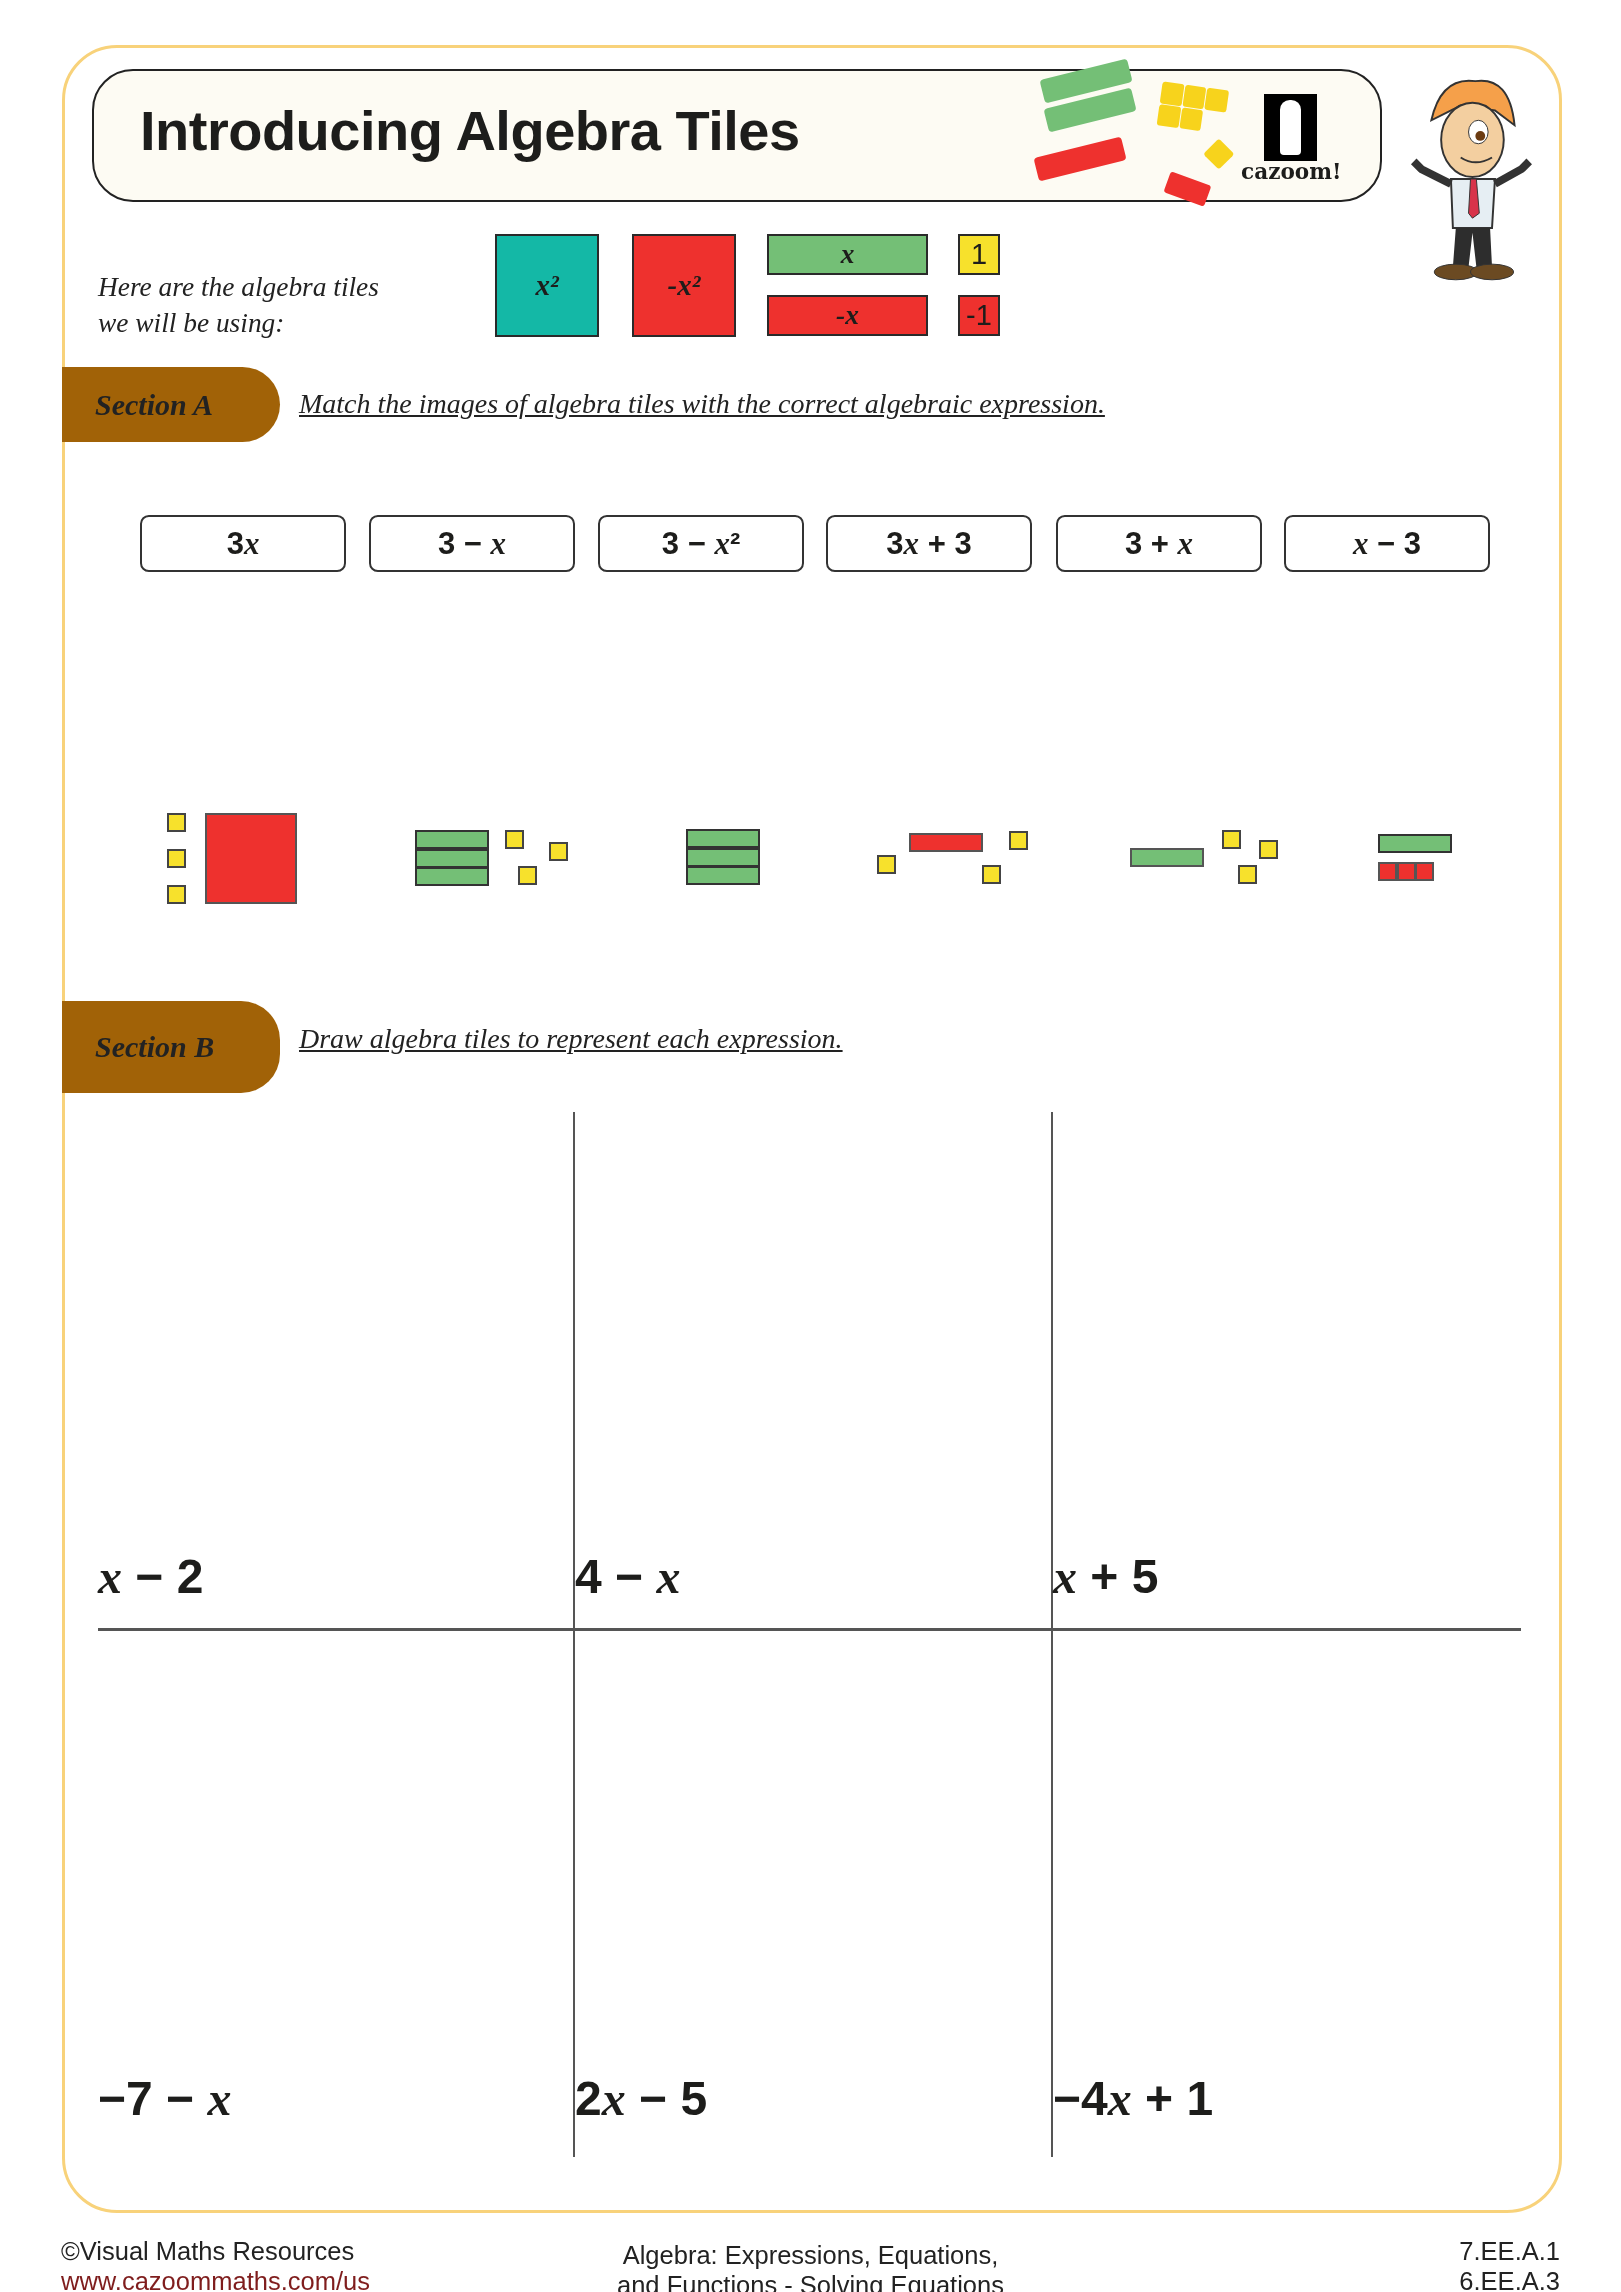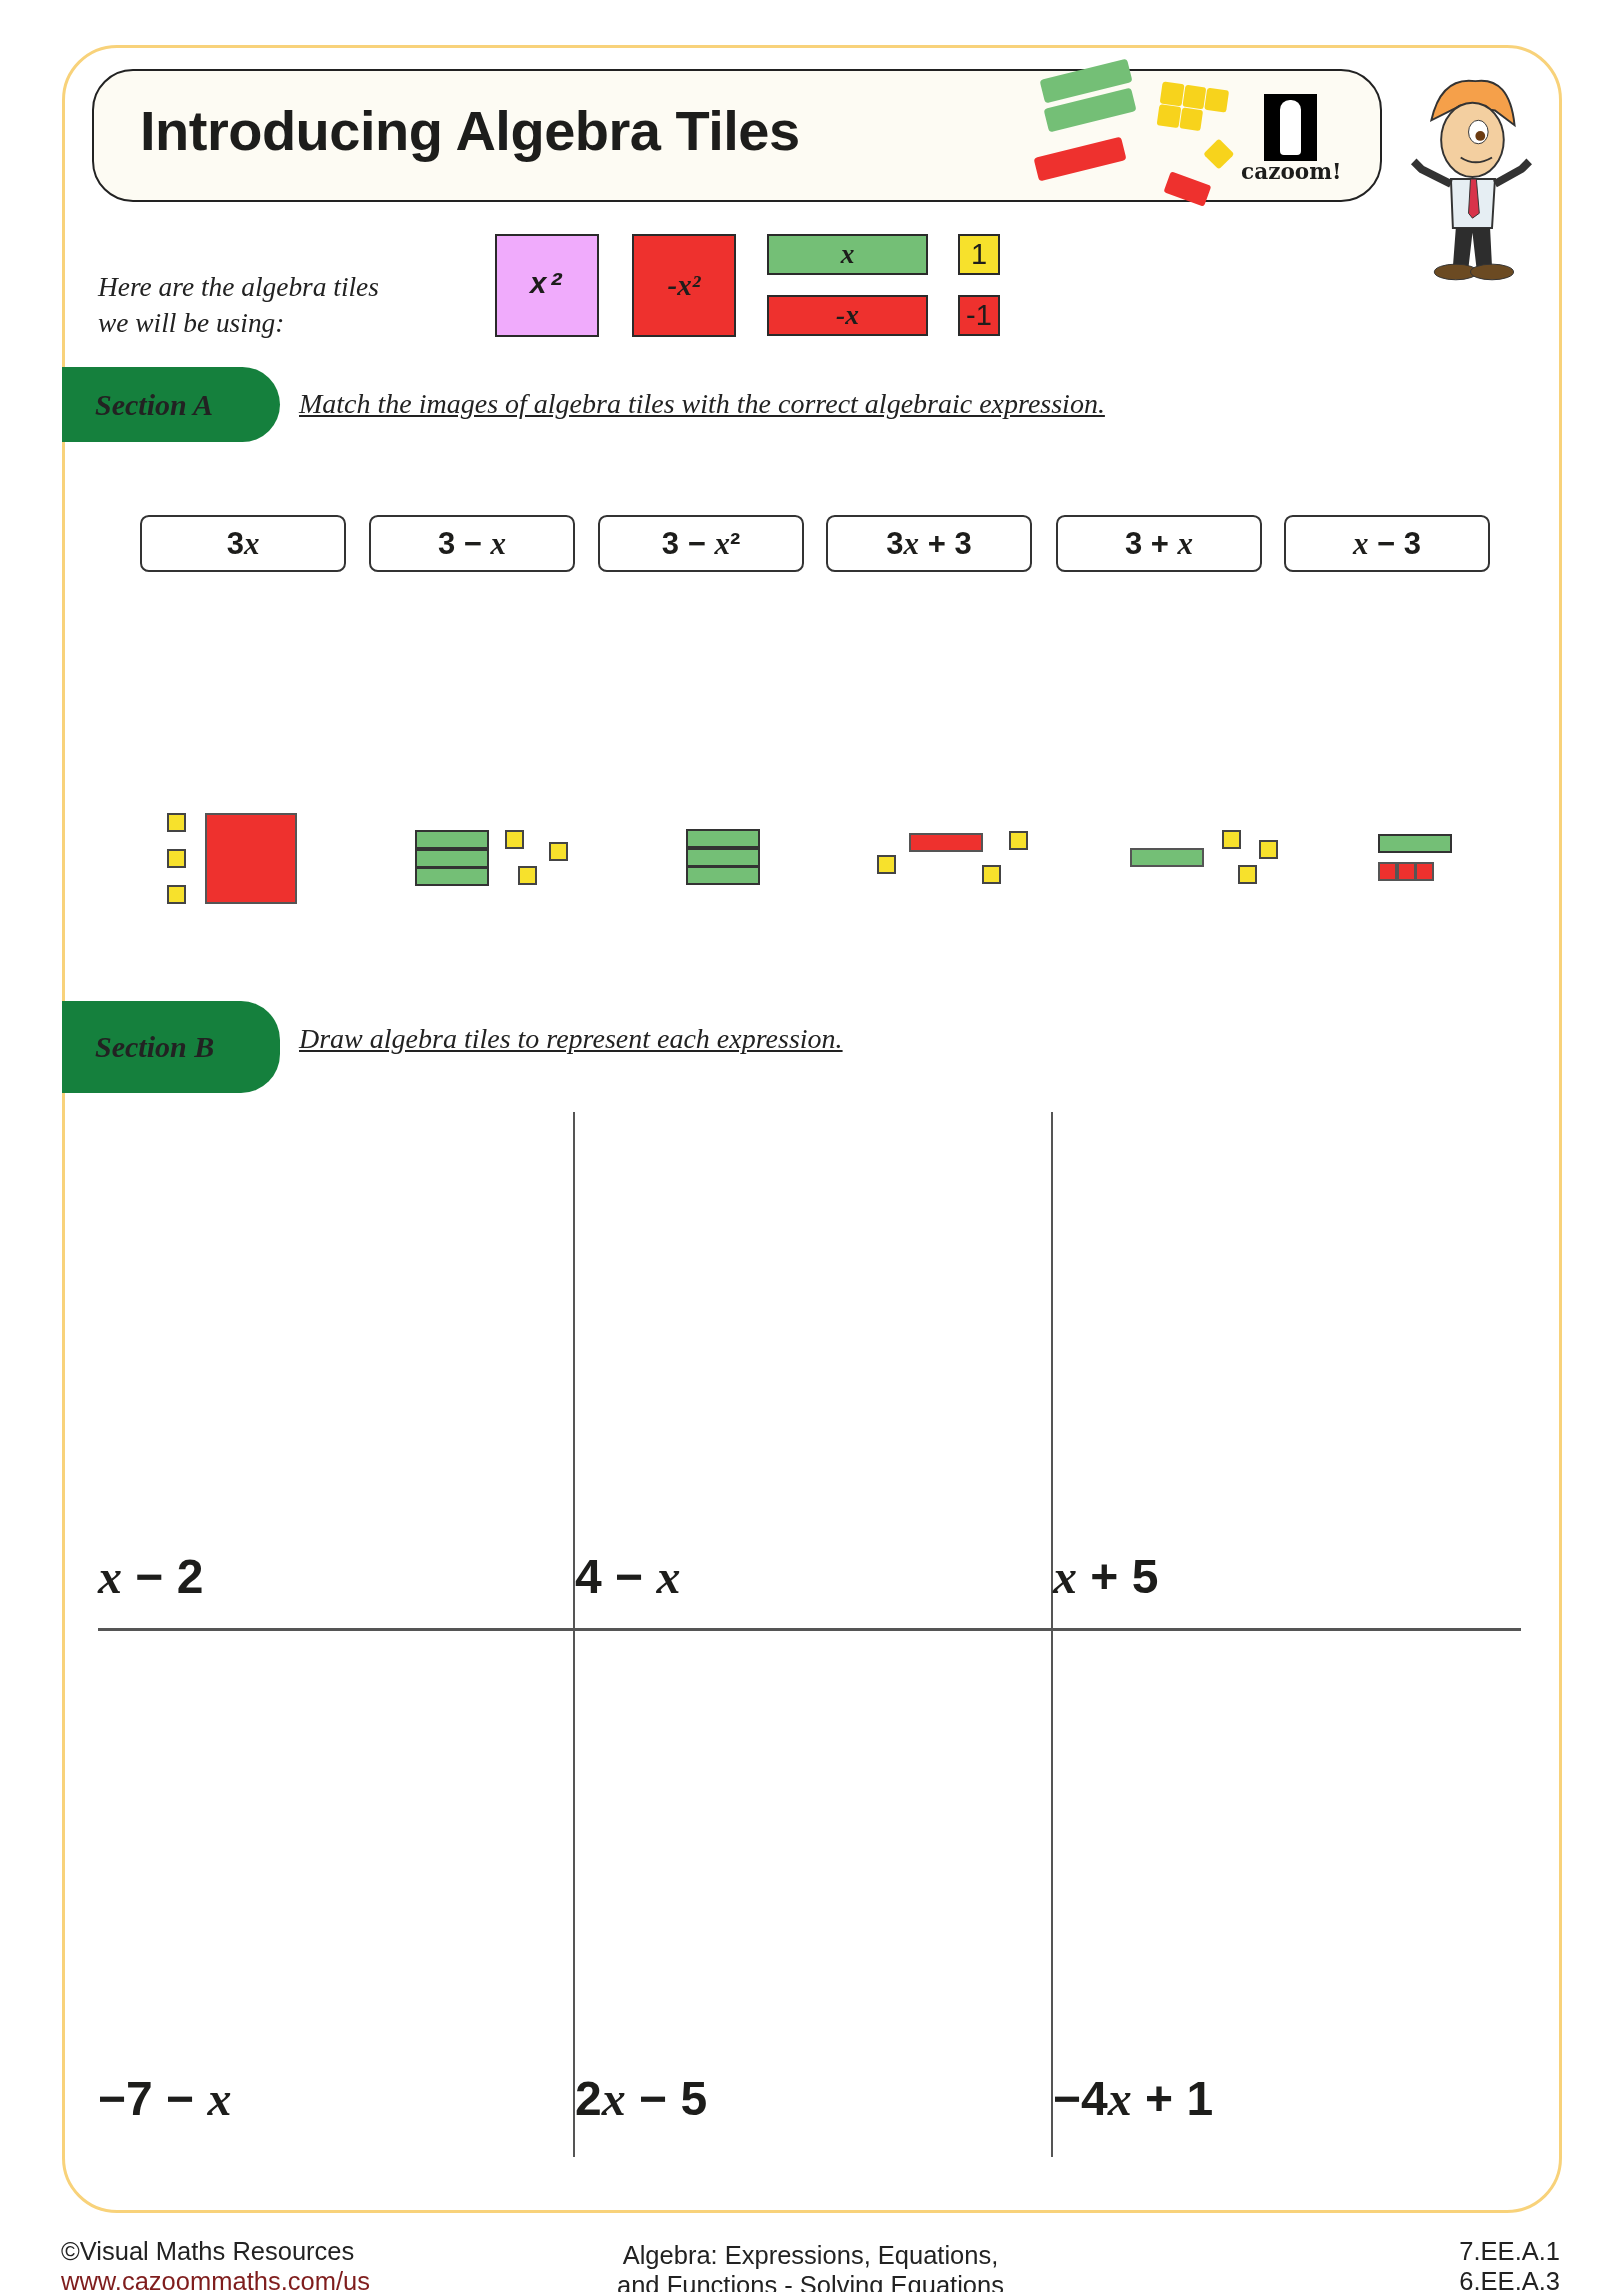--- a/index.html
+++ b/index.html
@@ -4,25 +4,25 @@
 <style>
   html, body { margin:0; padding:0; background:#ffffff; }
   body { width:1621px; height:2293px; position:relative; overflow:hidden; font-family:"Liberation Sans", sans-serif; color:#1d1d1b; }
   .abs { position:absolute; }
   .frame { left:62px; top:45px; width:1494px; height:2162px; border:3.9px solid #f8d27a; border-radius:55px; box-sizing:content-box; }
   .header { left:92px; top:69px; width:1286px; height:129px; border:2.9px solid #222; border-radius:41px; background:#fdfbf3; }
   .title { left:140px; top:98px; font-size:56px; font-weight:bold; letter-spacing:-0.5px; white-space:nowrap; }
   .intro { left:98px; top:249px; font-size:27.4px; line-height:36px; font-family:"Liberation Serif", serif; font-style:italic; color:#222;margin-top:20px; }
   .tile { border:2px solid #2a2a2a; box-sizing:border-box; display:flex; align-items:center; justify-content:center; font-family:"Liberation Serif", serif; font-weight:bold; font-style:italic; color:#1d1d1b; }
   .tile.num { font-family:"Liberation Sans", sans-serif; font-style:normal; font-weight:normal; font-size:29px; }
-  .blue { background:#f0abfc;font-family:Liberation Mono, monospace; }
+  .blue { background:#14b8a6; }
   .red { background:#ee312e; }
   .green { background:#74bf76; }
   .yellow { background:#f7e12c; }
-  .pill { background:#15803d; border-radius:0 39px 39px 0; display:flex; align-items:center; }
+  .pill { background:#a16207; border-radius:0 39px 39px 0; display:flex; align-items:center; }
   .pill-label { font-family:"Liberation Serif", serif; font-weight:bold; font-style:italic; font-size:30px; color:#222; margin-left:33px; white-space:nowrap; }
   .instr { font-family:"Liberation Serif", serif; font-style:italic; font-size:28px; color:#222; white-space:nowrap;text-decoration:underline; }
   .exprbox { height:57px; width:206px; border:2px solid #333; border-radius:8.8px; box-sizing:border-box; display:flex; align-items:center; justify-content:center; font-size:31px; font-weight:bold; white-space:nowrap; }
   .exprbox i, .blabel i { font-family:"Liberation Serif", serif; font-style:italic; font-weight:bold; }
   .sm { width:18.6px; height:18.6px; background:#f7e12c; border:2px solid #444; box-sizing:border-box; }
   .gline { background:#555; }
   .blabel { font-size:48px; font-weight:bold; width:477px; text-align:left; white-space:nowrap; }
   .footer { font-size:25.5px; color:#222;margin-top:12px; }
   .link { color:#7f1d1d; text-decoration:underline; }
 </style>

